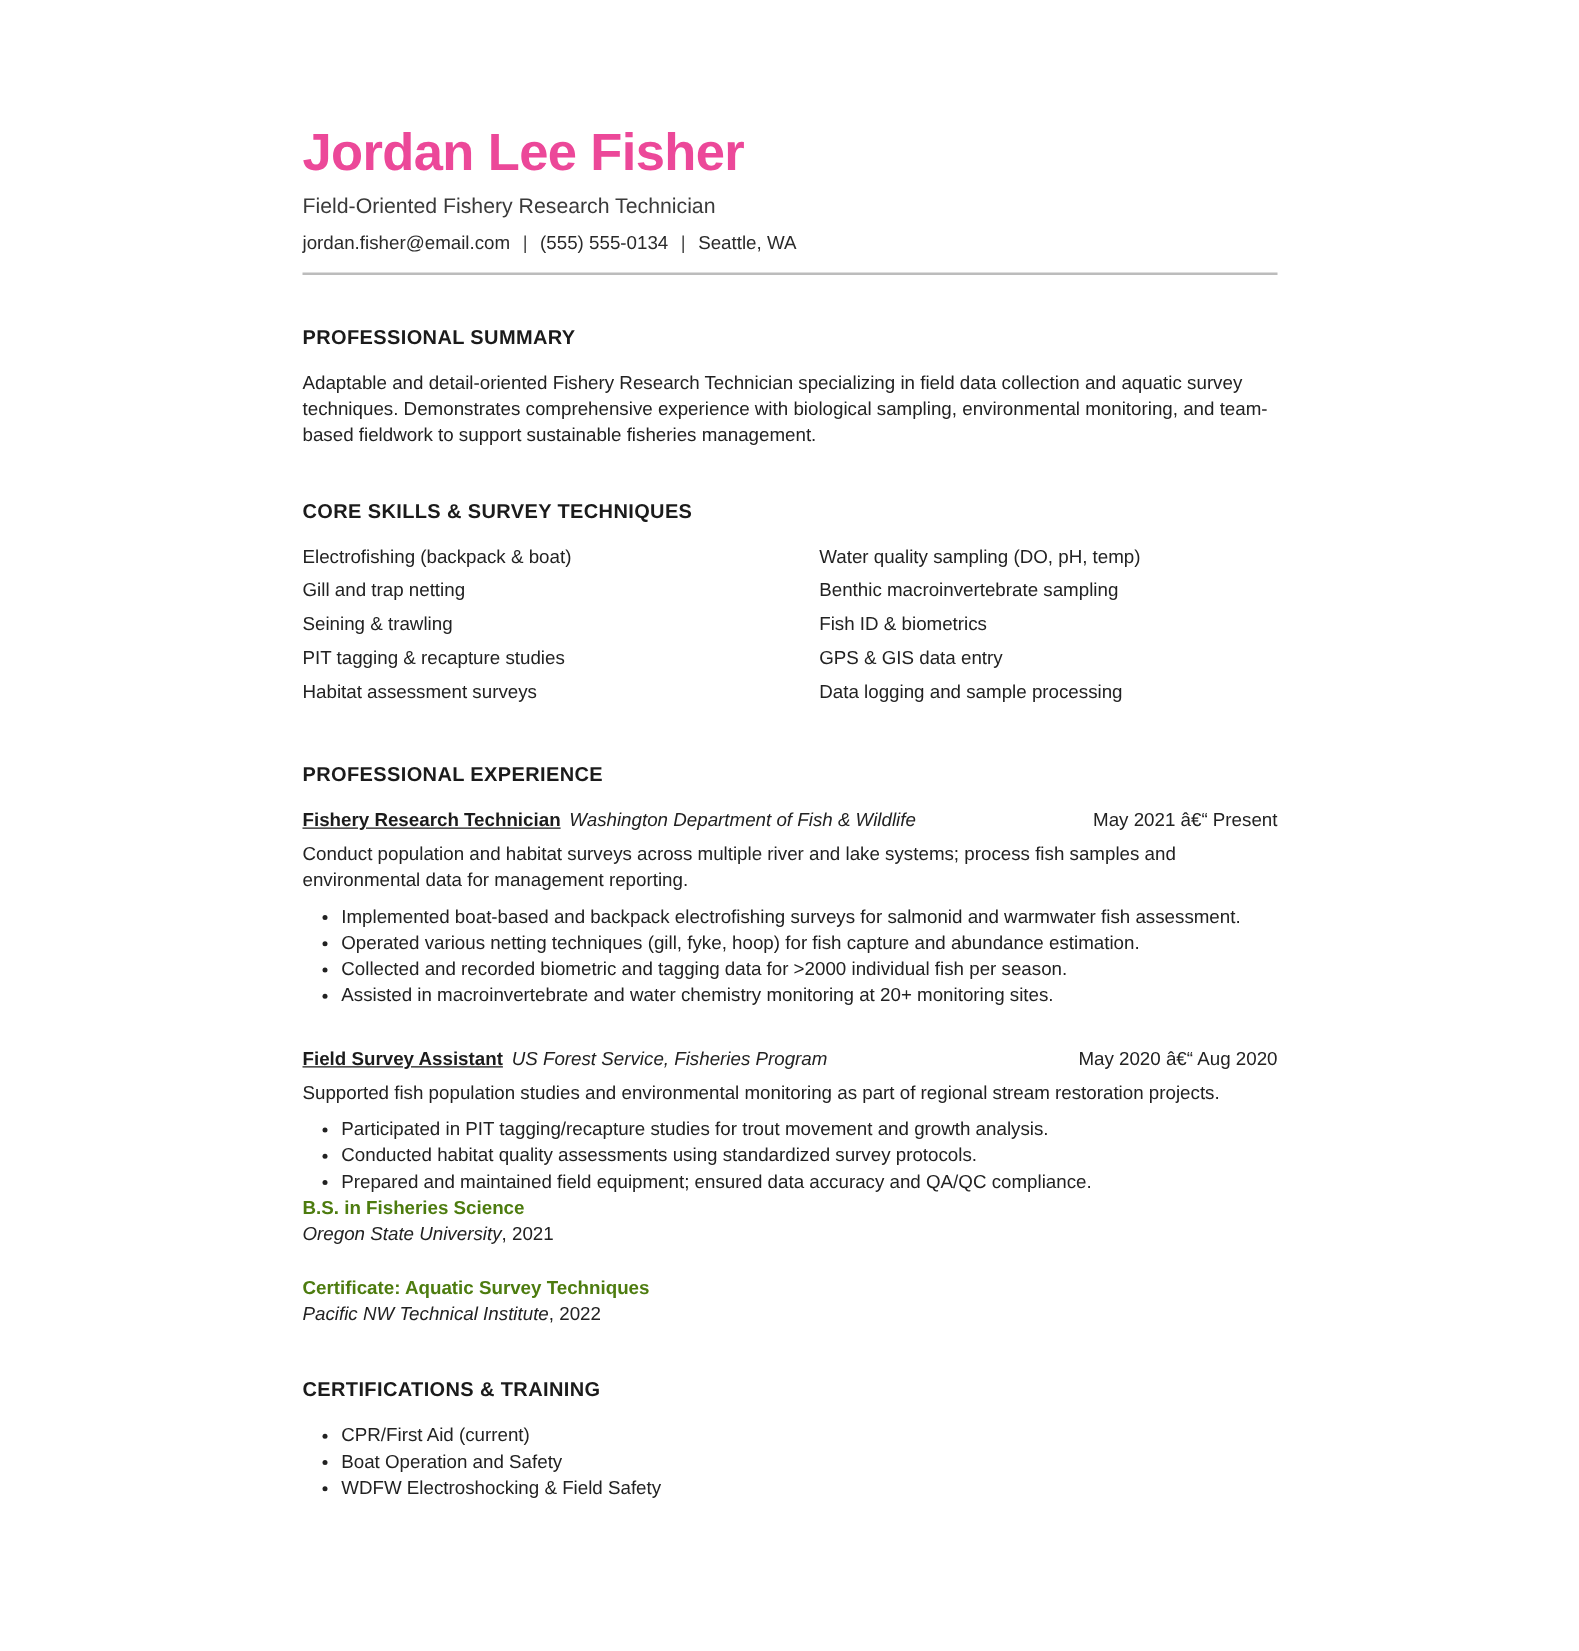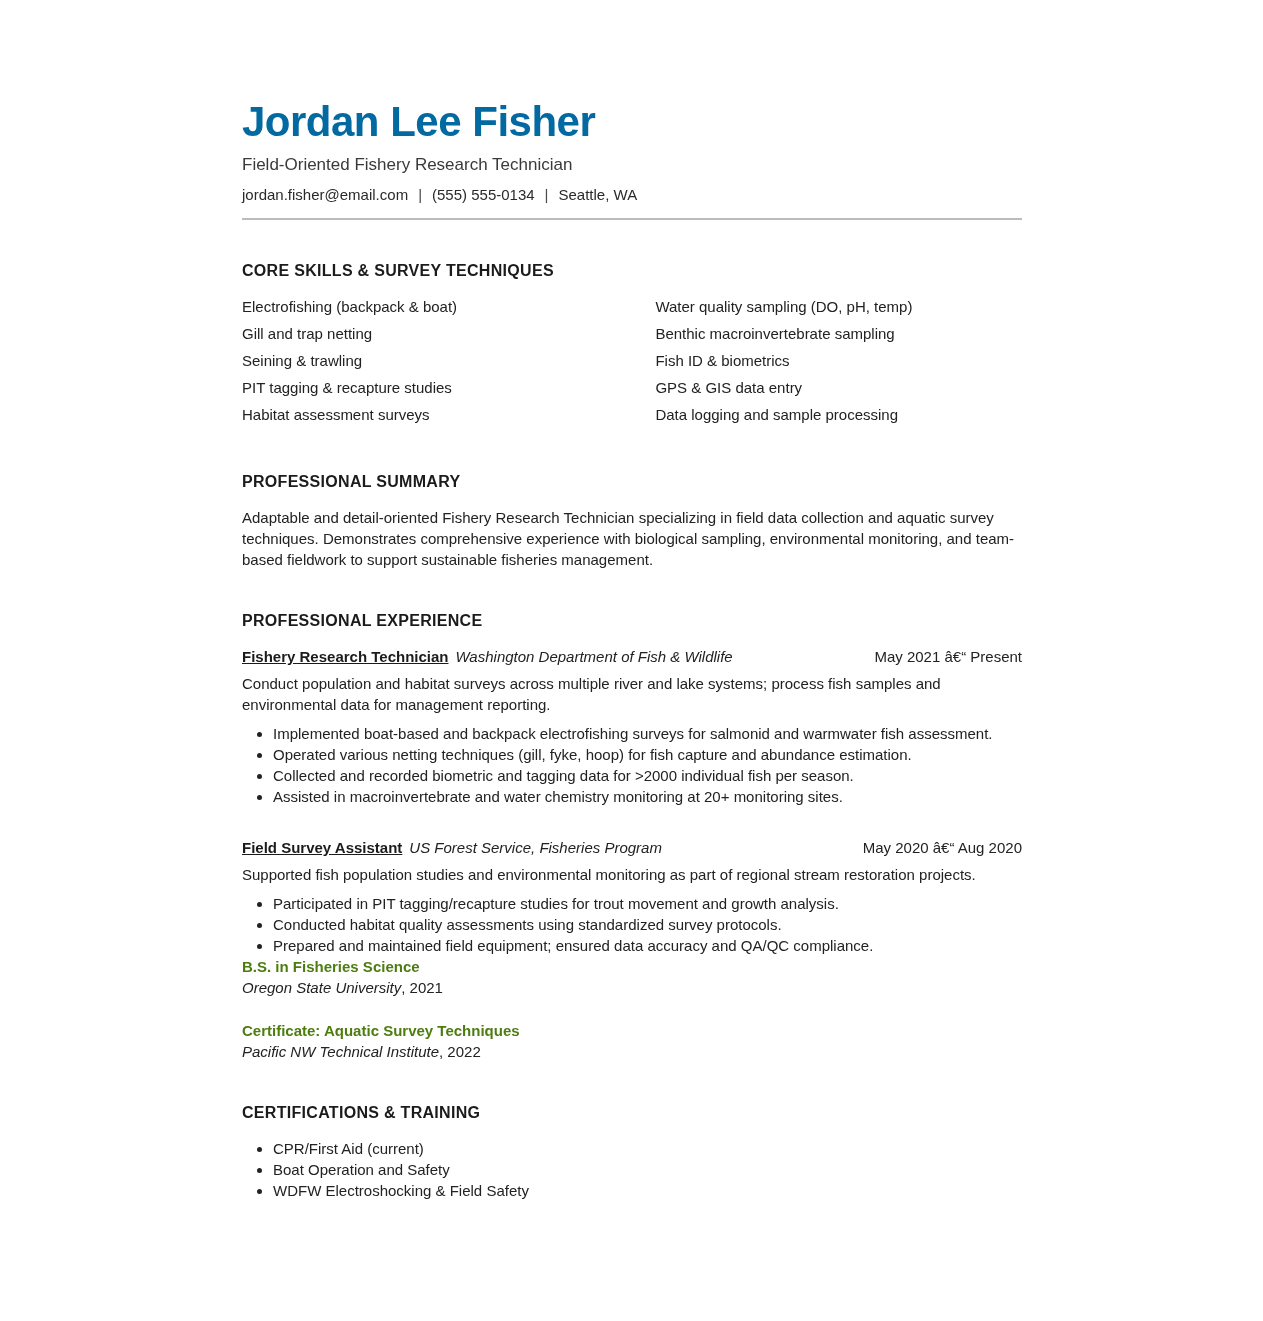--- a/index.html
+++ b/index.html
@@ -21,21 +21,21 @@
     padding-top: 98px;
   }
 
   
   .resume-name {
     margin: 0;
     font-size: 42px;
     font-weight: 700;
     line-height: 1.15;
     letter-spacing: -0.5px;
-    color: #0369a1;
+    color: #ec4899;
   }
   .resume-subtitle {
     margin-top: 9px;
     font-size: 17px;
     color: #3a3a3a;
   }
   .contact-line {
     margin-top: 11px;
     font-size: 15px;
     color: #2a2a2a;
@@ -123,20 +123,25 @@
   <div class="content">
 
     <header>
       <h1 class="resume-name">Jordan Lee Fisher</h1>
       <div class="resume-subtitle">Field-Oriented Fishery Research Technician</div>
       <div class="contact-line">
         <span>jordan.fisher@email.com</span><span class="sep">|</span><span>(555) 555-0134</span><span class="sep">|</span><span>Seattle, WA</span>
       </div>
       <hr class="header-rule">
     </header>
+
+    <section>
+      <h2 class="section-heading">PROFESSIONAL SUMMARY</h2>
+      <p class="body-text">Adaptable and detail-oriented Fishery Research Technician specializing in field data collection and aquatic survey techniques. Demonstrates comprehensive experience with biological sampling, environmental monitoring, and team-based fieldwork to support sustainable fisheries management.</p>
+    </section>
 
     <section>
       <h2 class="section-heading">CORE SKILLS &amp; SURVEY TECHNIQUES</h2>
       <div class="skills-grid">
         <div class="skills-col-left">
           <div class="skill-item">Electrofishing (backpack &amp; boat)</div>
           <div class="skill-item">Gill and trap netting</div>
           <div class="skill-item">Seining &amp; trawling</div>
           <div class="skill-item">PIT tagging &amp; recapture studies</div>
           <div class="skill-item">Habitat assessment surveys</div>
@@ -145,25 +150,20 @@
           <div class="skill-item">Water quality sampling (DO, pH, temp)</div>
           <div class="skill-item">Benthic macroinvertebrate sampling</div>
           <div class="skill-item">Fish ID &amp; biometrics</div>
           <div class="skill-item">GPS &amp; GIS data entry</div>
           <div class="skill-item">Data logging and sample processing</div>
         </div>
       </div>
     </section>
 
     <section>
-      <h2 class="section-heading">PROFESSIONAL SUMMARY</h2>
-      <p class="body-text">Adaptable and detail-oriented Fishery Research Technician specializing in field data collection and aquatic survey techniques. Demonstrates comprehensive experience with biological sampling, environmental monitoring, and team-based fieldwork to support sustainable fisheries management.</p>
-    </section>
-
-    <section>
       <h2 class="section-heading">PROFESSIONAL EXPERIENCE</h2>
 
       <div class="job">
         <div class="job-header">
           <div>
             <span class="job-title">Fishery Research Technician</span><span class="job-company">Washington Department of Fish &amp; Wildlife</span>
           </div>
           <span class="job-dates">May 2021 â€“ Present</span>
         </div>
         <p class="body-text job-desc">Conduct population and habitat surveys across multiple river and lake systems; process fish samples and environmental data for management reporting.</p>

